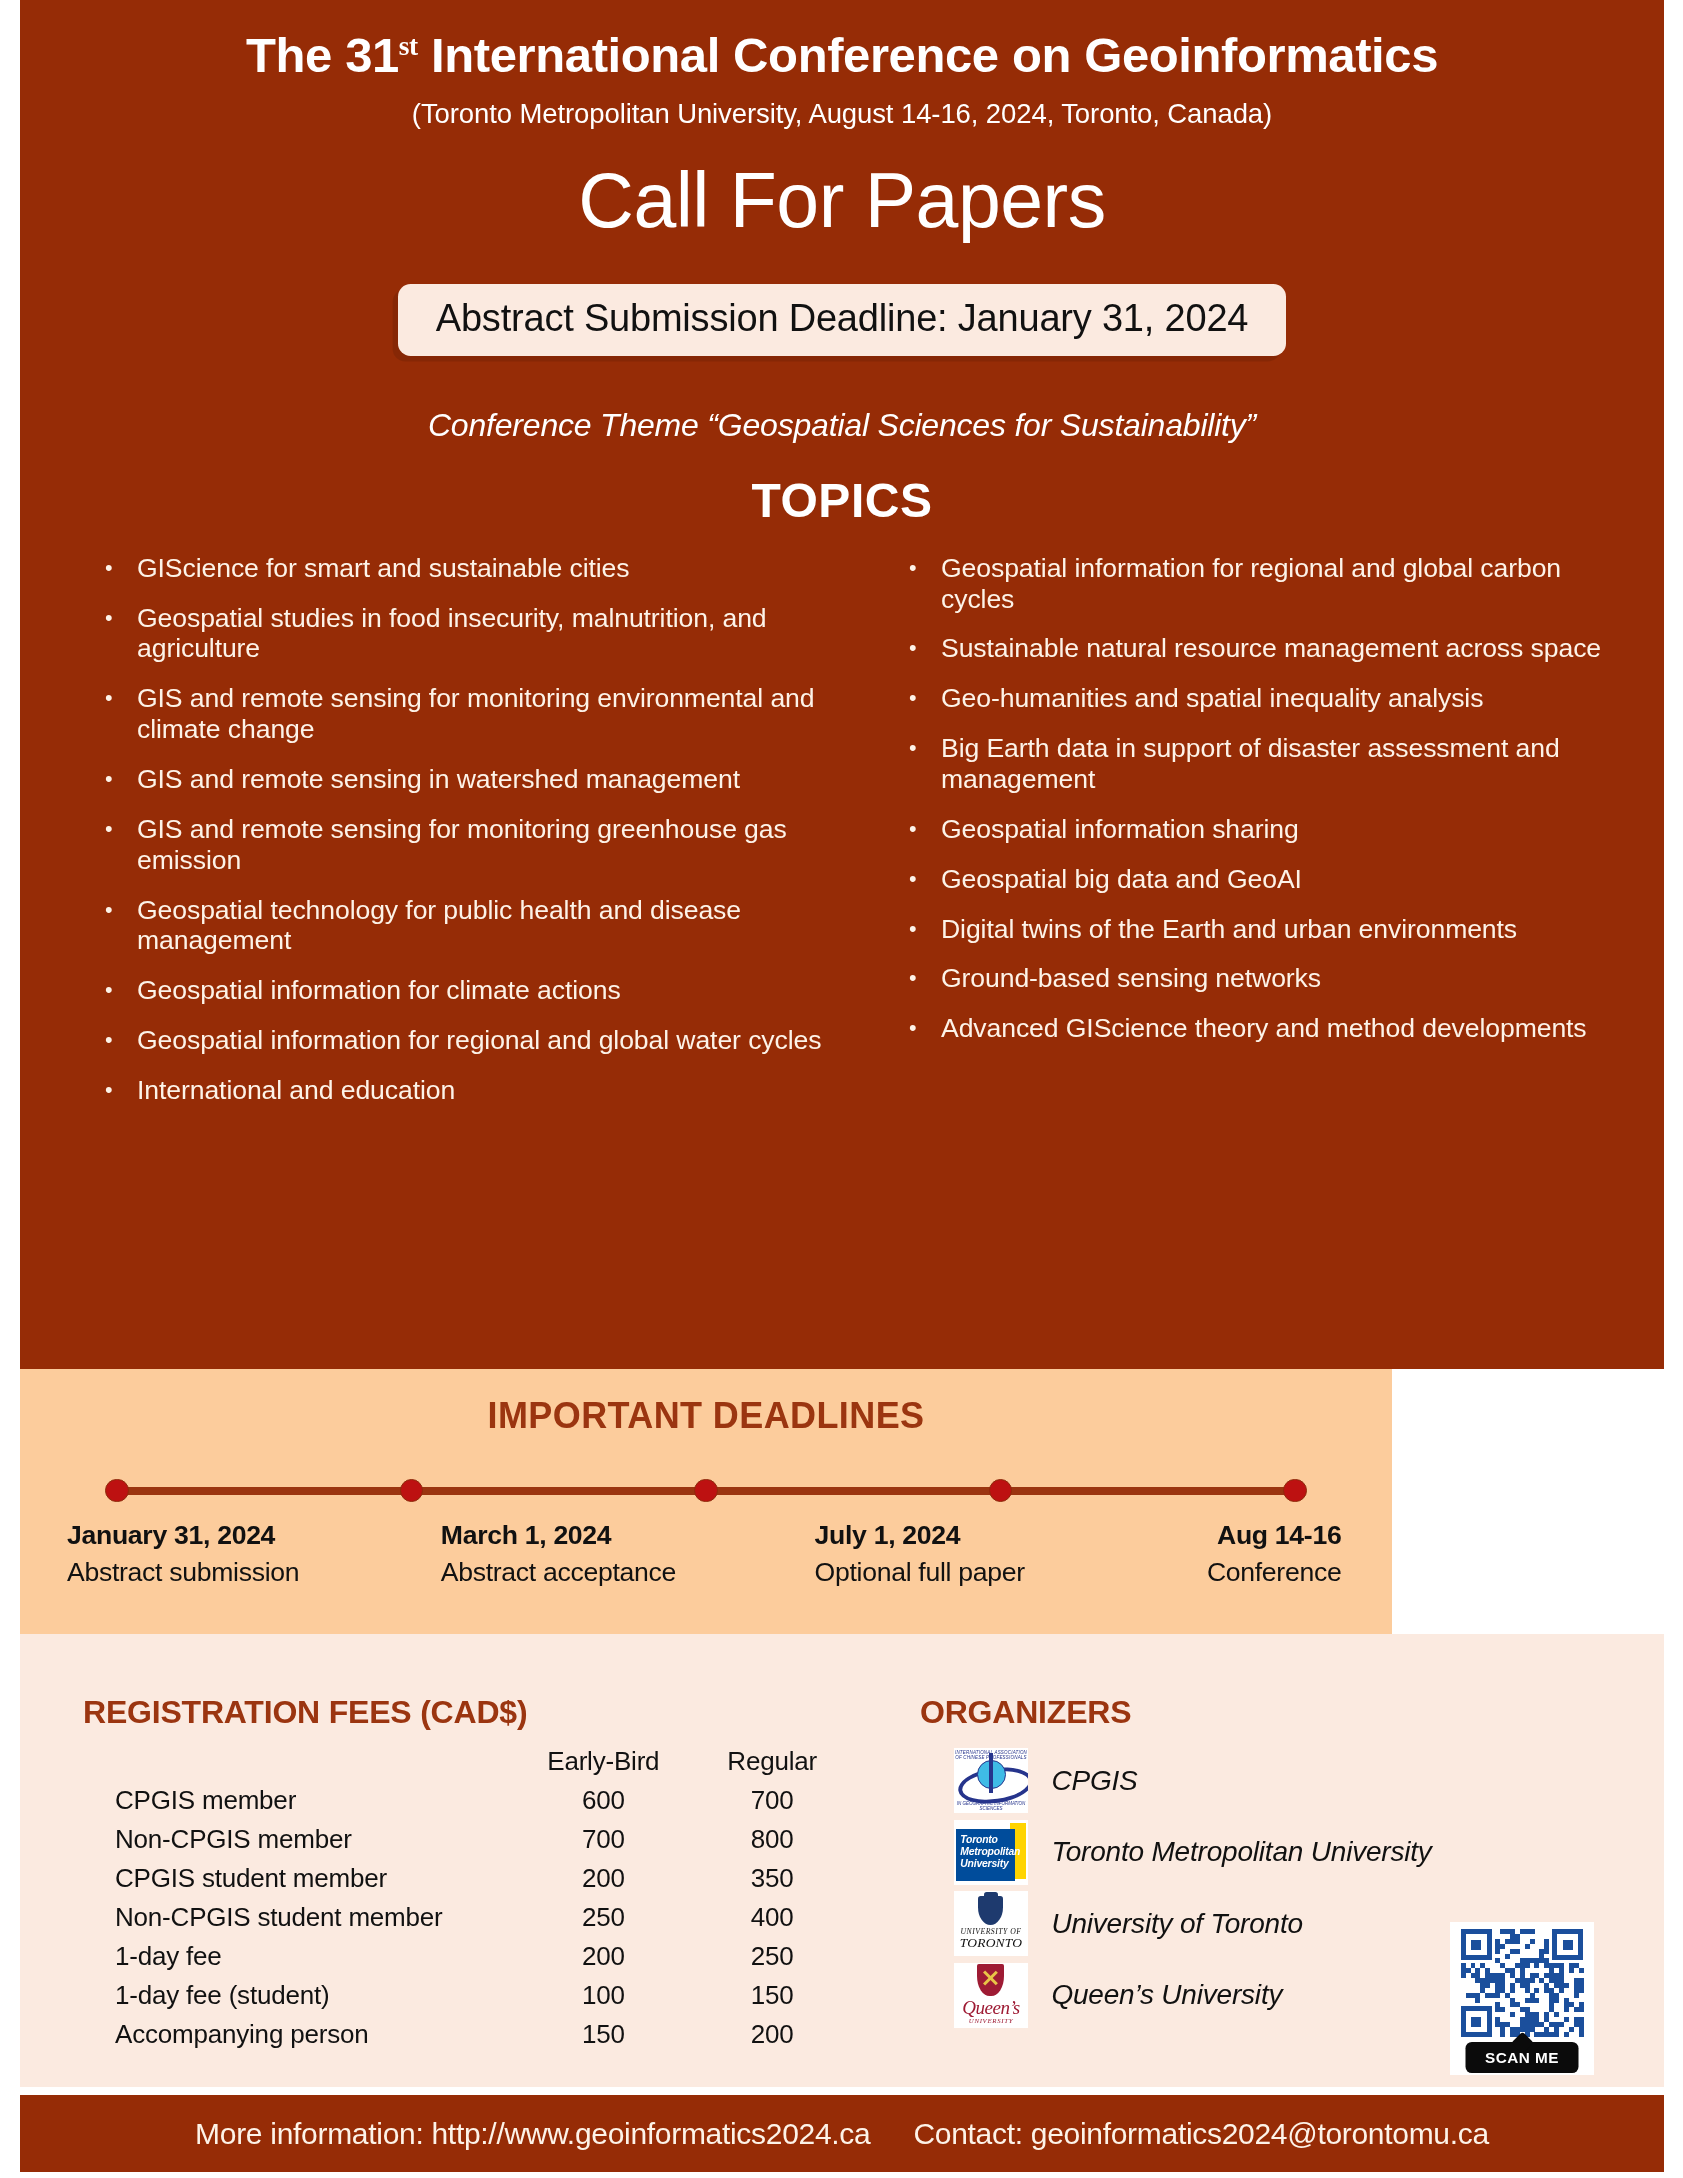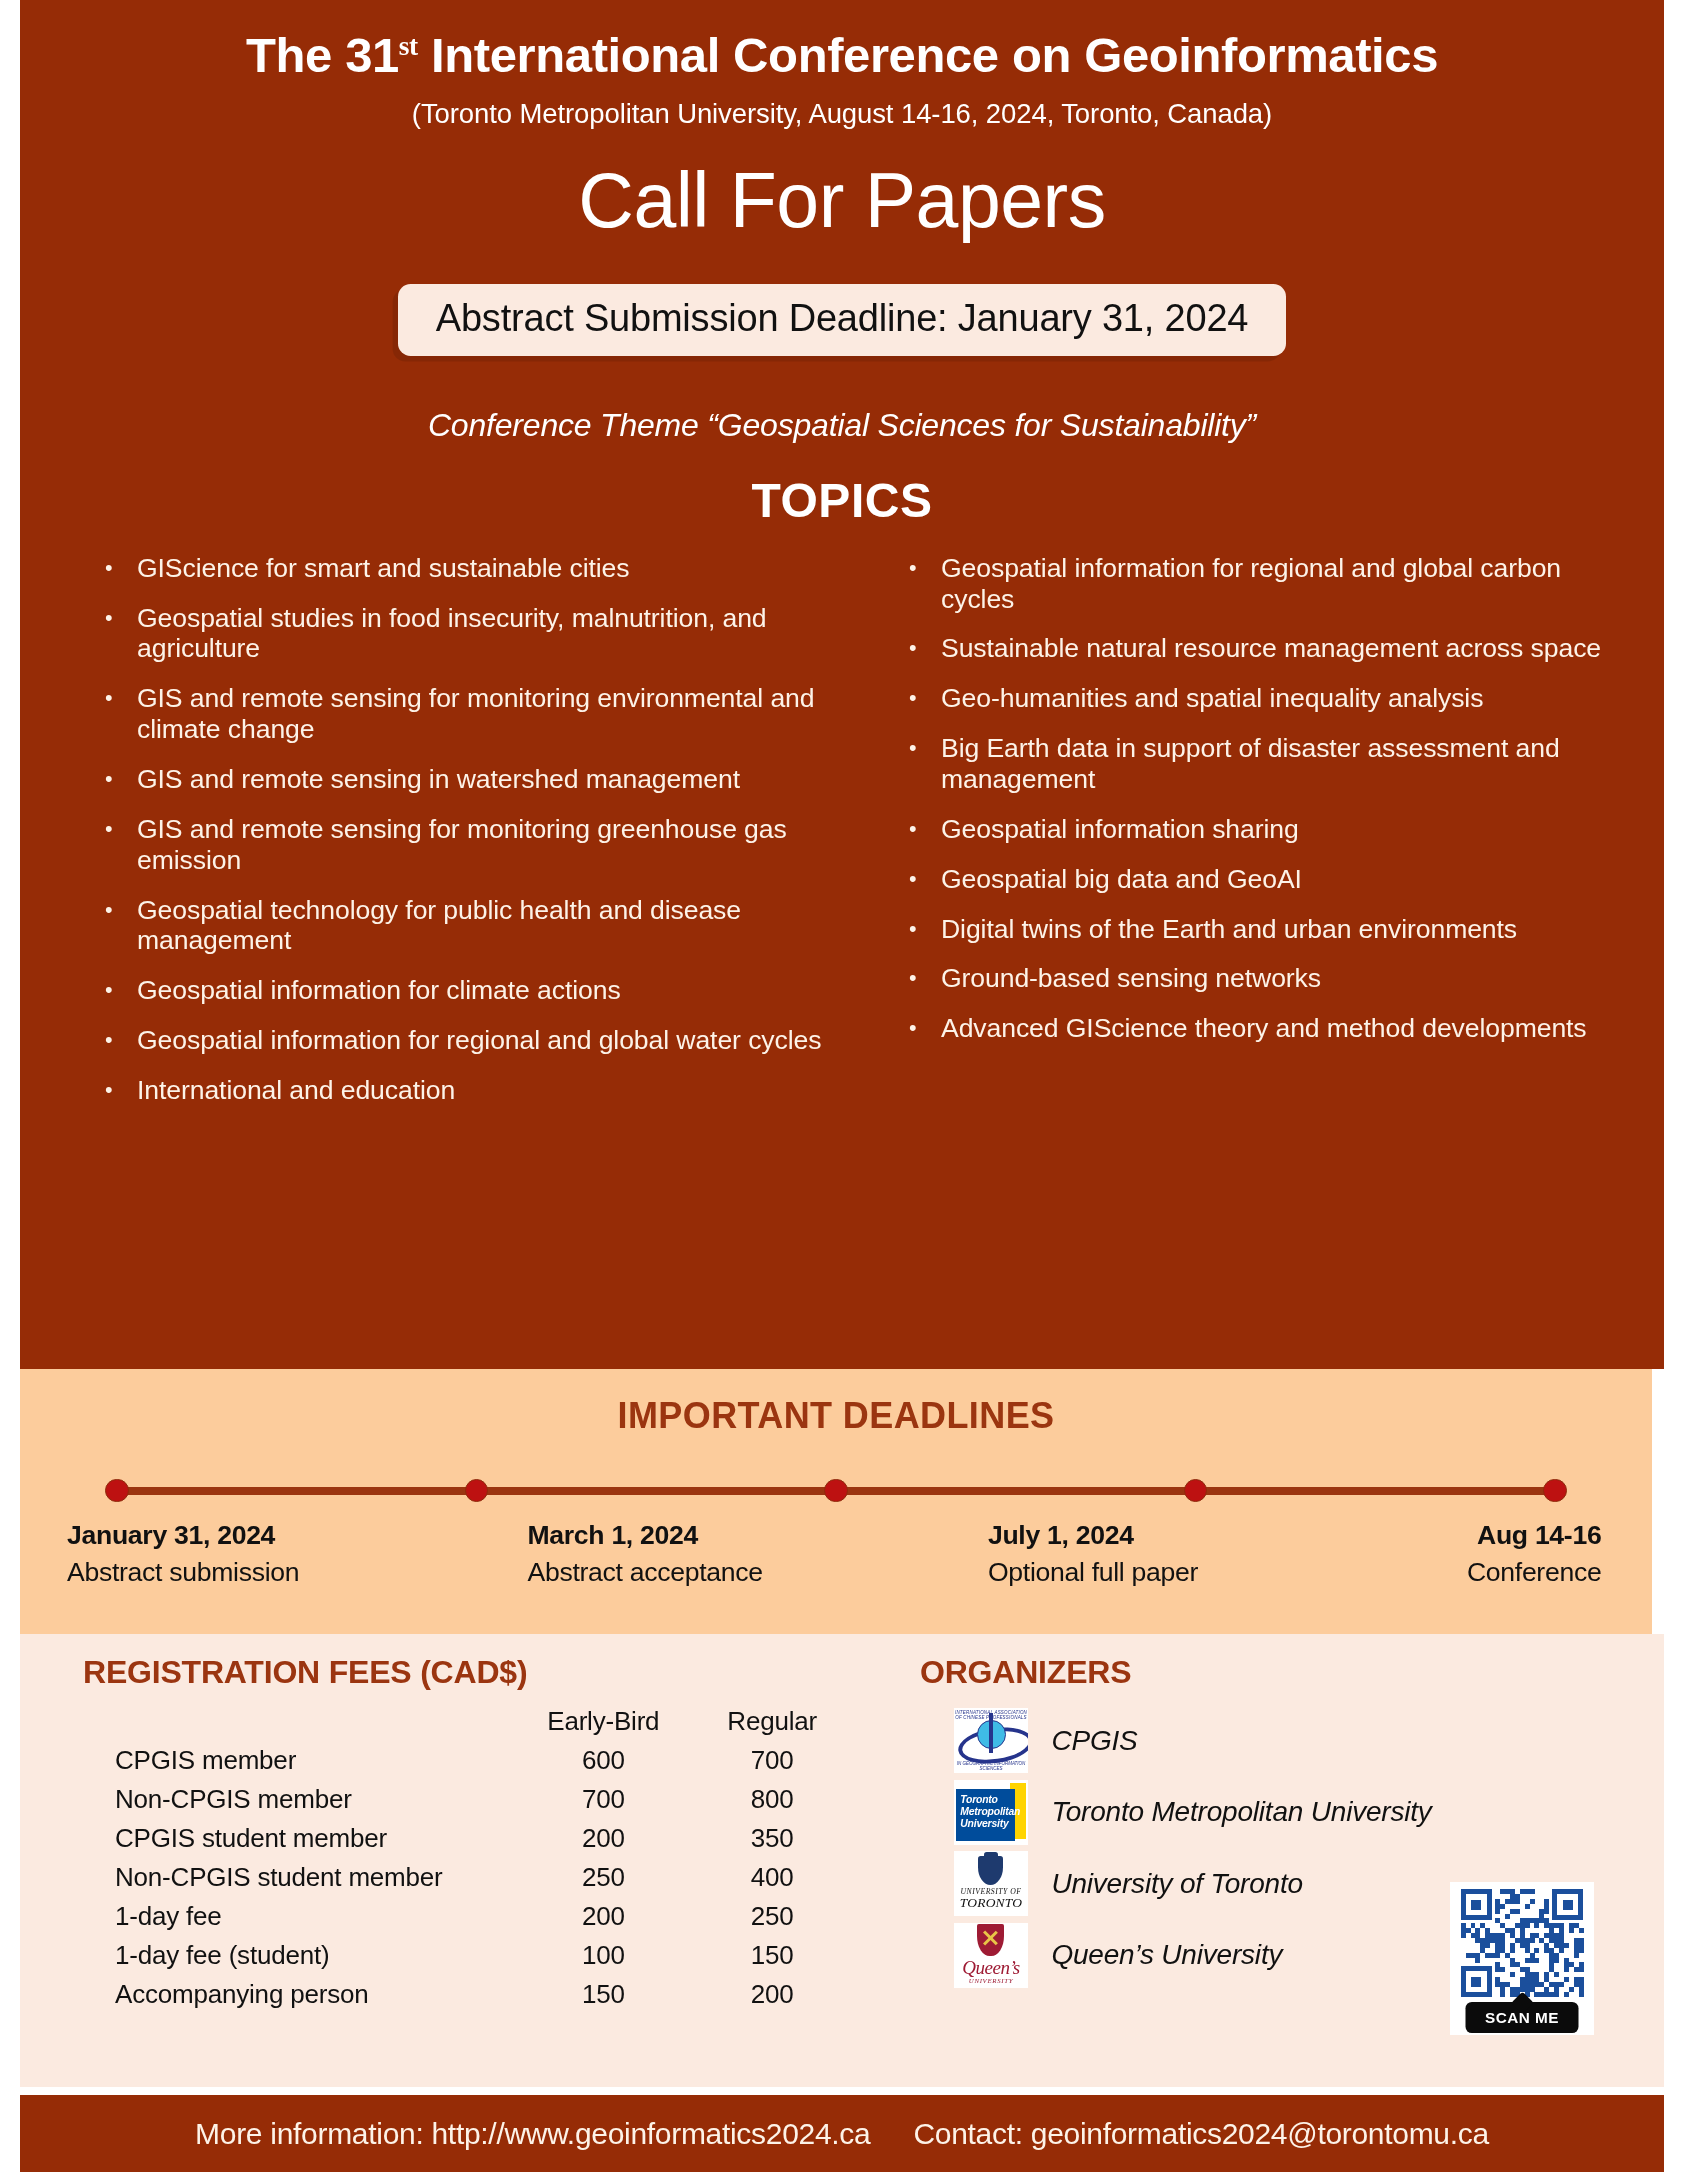--- a/index.html
+++ b/index.html
@@ -121,21 +121,21 @@
     text-align: left;
     color: #FDF3E8;
   }
   .topic-text { flex: 1 1 auto; }
 
   
   .peach-band {
     position: absolute;
     left: 20px;
     top: 1369px;
-    width: 1632px;
+    width: 1372px;
     height: 265px;
     background: #FCCC9C;
   }
   .deadlines-head {
     text-align: center;
     color: #9B3510;
     font-size: 36px;
     font-weight: bold;
     padding-top: 26px;
     letter-spacing: 0.4px;
@@ -195,20 +195,21 @@
     position: absolute;
     left: 20px;
     top: 1634px;
     width: 1644px;
     height: 453px;
     background: #FBEAE0;
   }
   .lower-flex {
     display: flex;
     height: 100%;
+    margin-top: 40px;
   }
   .fees-col {
     width: 900px;
     box-sizing: border-box;
     padding: 20px 0 0 63px;
   }
   .org-col {
     flex: 1 1 auto;
     position: relative;
     box-sizing: border-box;

